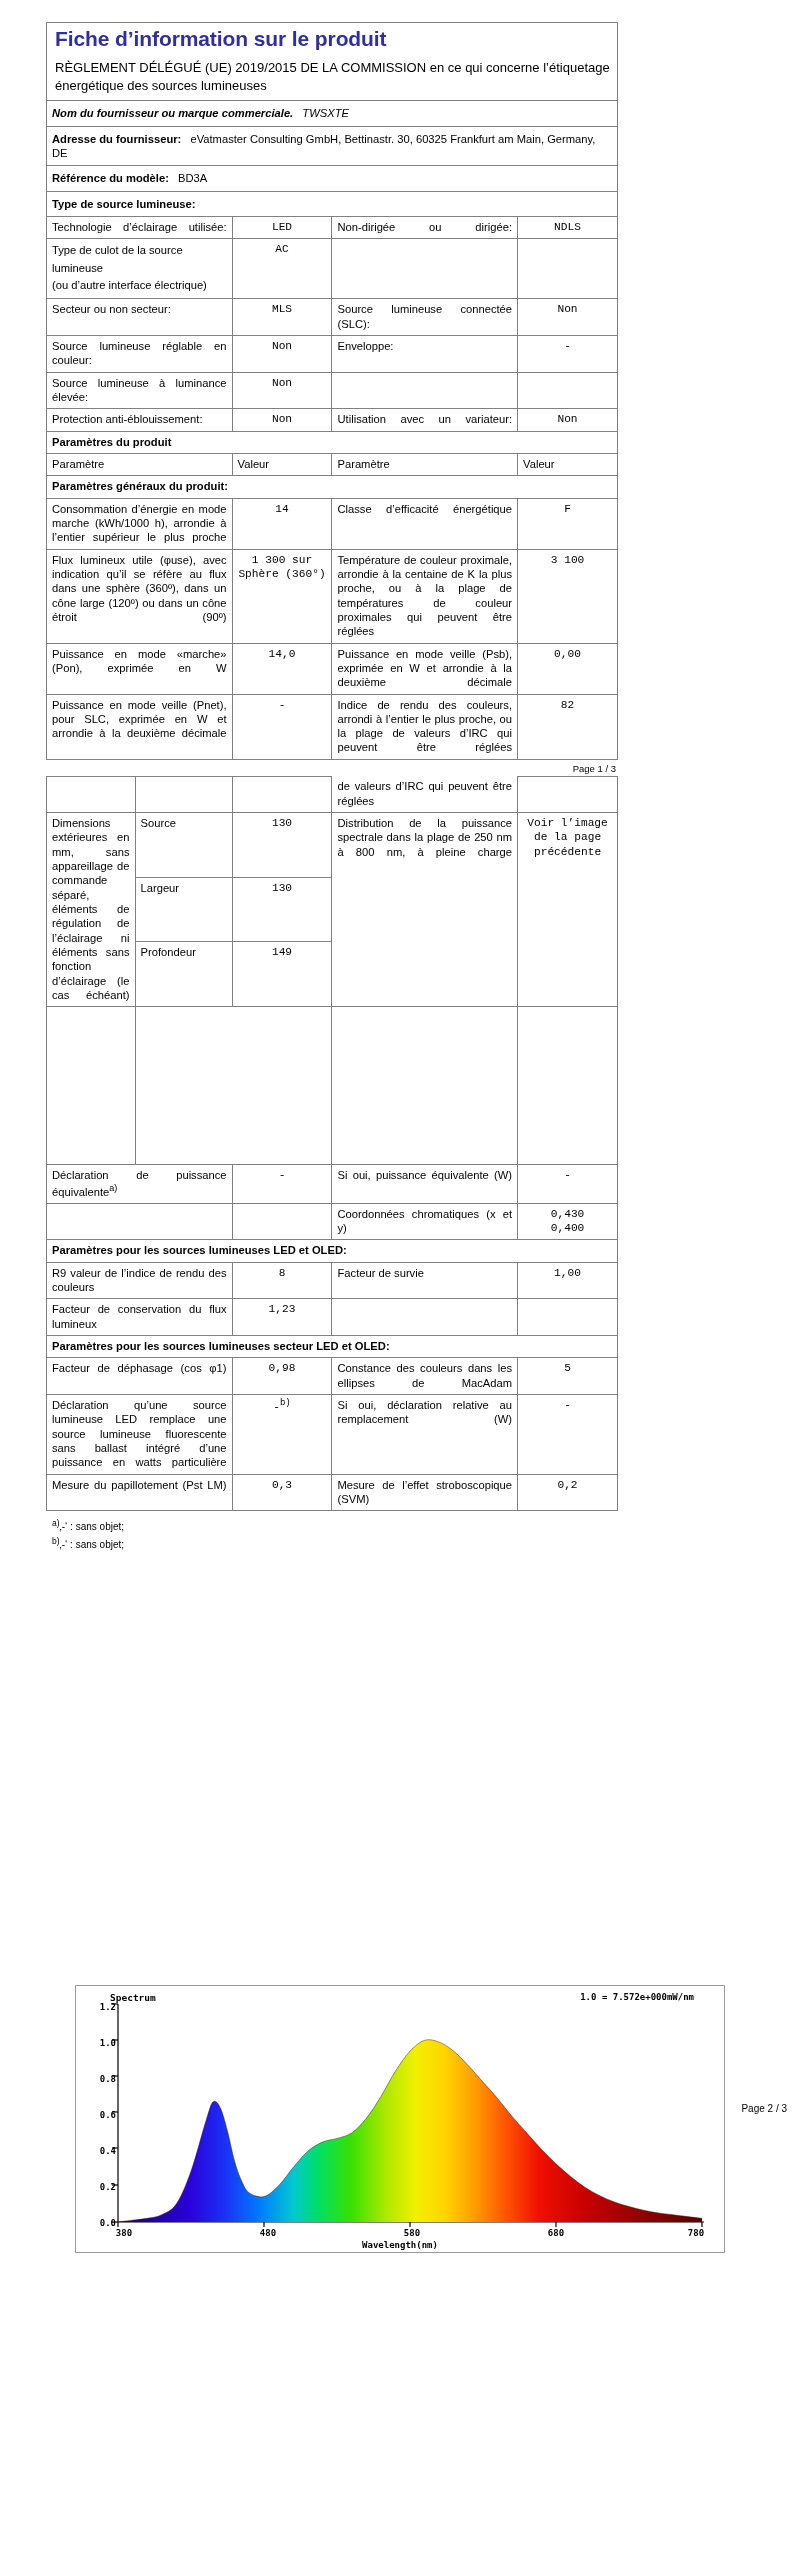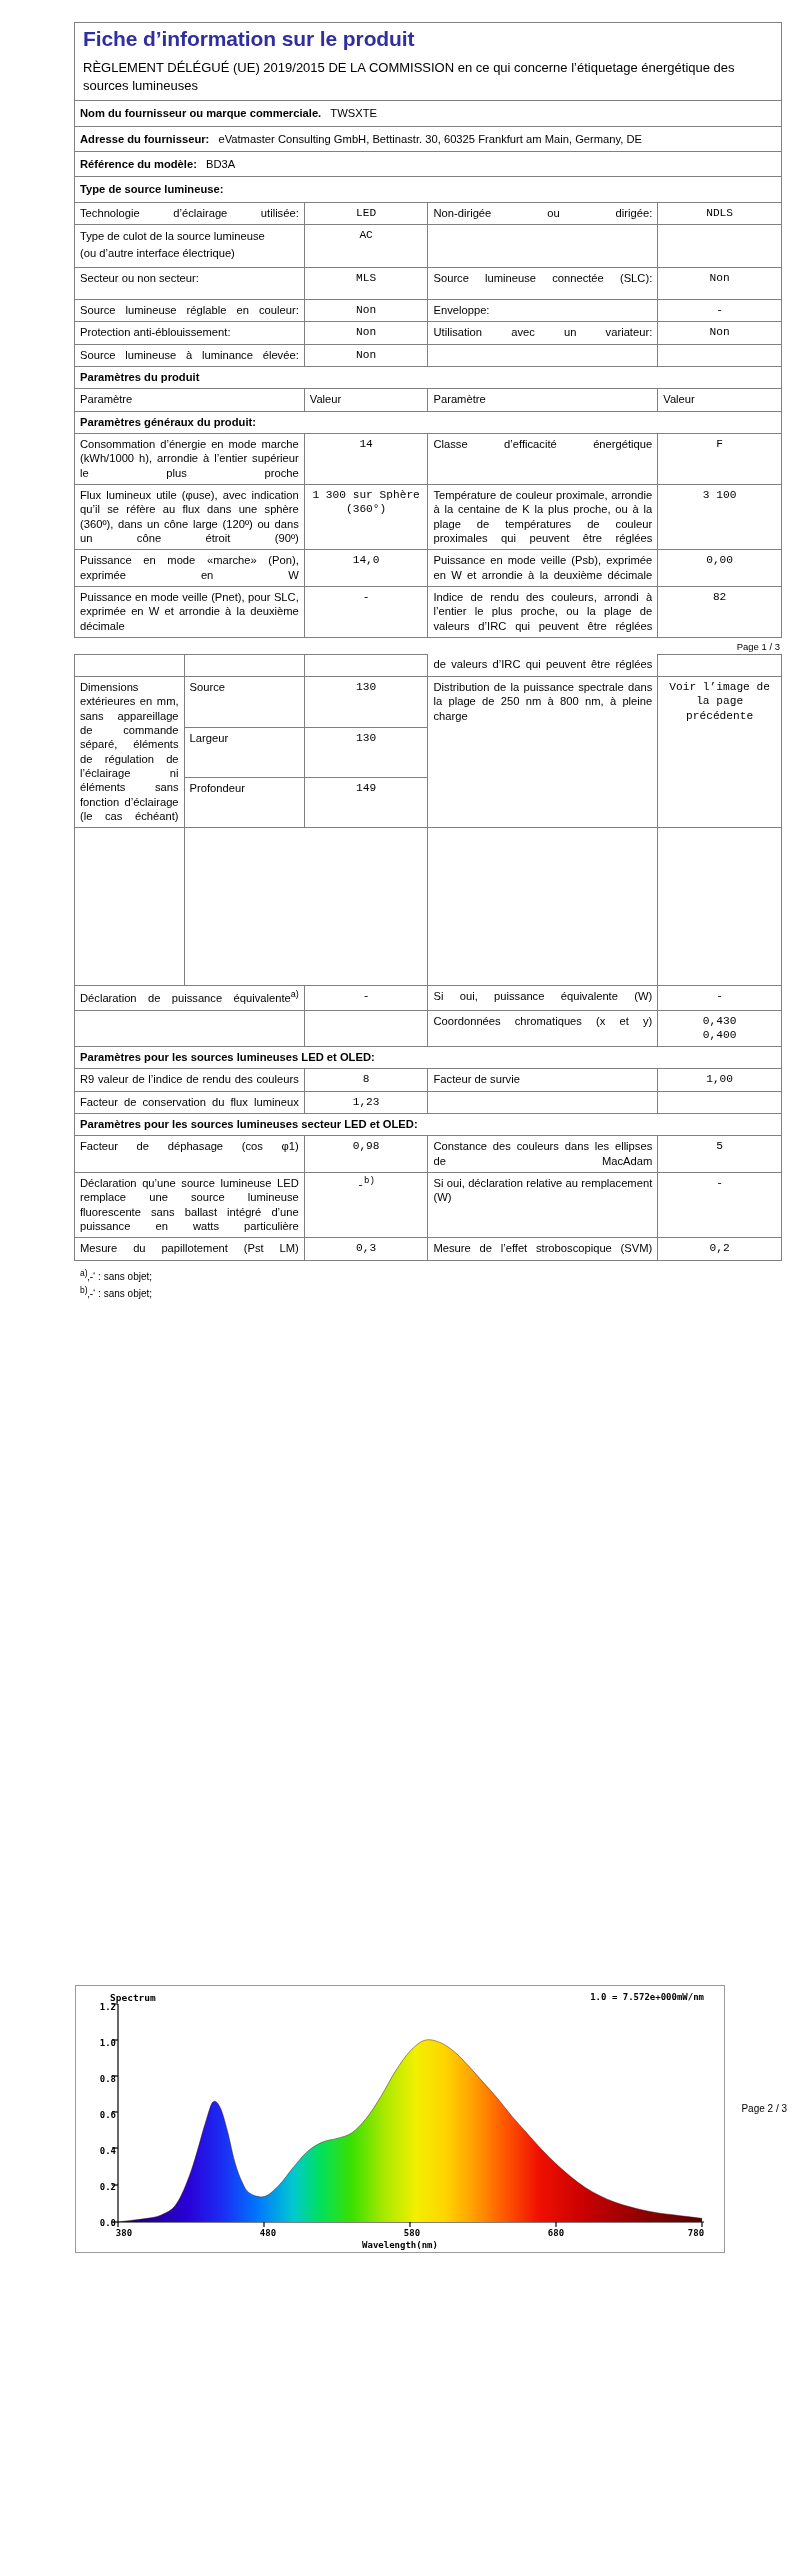--- a/index.html
+++ b/index.html
@@ -15,23 +15,22 @@
     min-height:2560px;
     position:relative;
     background:#fff;
     box-sizing:border-box;
   }
 
   
   .sheet{
     position:absolute;
     left:46px;
-    width:708px;
+    width:572px;
     box-sizing:border-box;
-    margin-left:28px;
   }
   #sheet1{top:22px;}
 
   .doc-title{
     font-size:21px;
     font-weight:bold;
     color:#2f2f9e;
     letter-spacing:-0.1px;
     padding:4px 0 8px 8px;
     line-height:1.15;
@@ -85,21 +84,21 @@
     position:relative;
     height:268px;
     box-sizing:border-box;
   }
   .chart-inner{position:absolute;inset:0;}
   .mono{font-family:"DejaVu Sans Mono","Liberation Mono",monospace;font-weight:bold;}
   .ch-title{
     position:absolute;left:34px;top:6px;font-size:9.5px;
   }
   .ch-scale{
-    position:absolute;right:20px;top:6px;font-size:9px;
+    position:absolute;right:30px;top:6px;font-size:9px;
   }
   .ch-xlabel{
     position:absolute;left:0;right:0;bottom:2px;text-align:center;font-size:9px;
   }
   .ytick{position:absolute;font-size:9px;text-align:right;width:34px;}
   .xtick{position:absolute;font-size:9px;text-align:center;width:40px;}
   svg.spec{position:absolute;left:0;top:0;}
 
   .page-float{
     position:absolute;
@@ -127,21 +126,21 @@
           <div class="doc-title">Fiche d’information sur le produit</div>
         </td>
       </tr>
       <tr>
         <td colspan="4" style="padding:0;border-top:none;">
           <div class="intro">RÈGLEMENT DÉLÉGUÉ (UE) 2019/2015 DE LA COMMISSION en ce qui concerne l’étiquetage énergétique des sources lumineuses</div>
         </td>
       </tr>
 
       <tr>
-        <td colspan="4" style="padding:5px;">
+        <td colspan="4" style="padding:5px;font-style:italic;">
           <span class="b" style="font-weight:bold;">Nom du fournisseur ou marque commerciale.</span>
           <span style="padding-left:6px;">TWSXTE</span>
         </td>
       </tr>
 
       <tr>
         <td colspan="4" style="padding:5px;">
           <span style="font-weight:bold;">Adresse du fournisseur:</span>
           <span style="padding-left:6px;">eVatmaster Consulting GmbH, Bettinastr. 30, 60325 Frankfurt am Main, Germany, DE</span>
         </td>
@@ -177,30 +176,30 @@
         <td class="just">Source lumineuse connectée (SLC):</td>
         <td class="c">Non</td>
       </tr>
       <tr>
         <td class="just">Source lumineuse réglable en couleur:</td>
         <td class="c">Non</td>
         <td>Enveloppe:</td>
         <td class="c">-</td>
       </tr>
       <tr>
+        <td class="just">Source lumineuse à luminance élevée:</td>
+        <td class="c">Non</td>
+        <td></td>
+        <td class="c"></td>
+      </tr>
+      <tr>
         <td>Protection anti-éblouissement:</td>
         <td class="c">Non</td>
         <td class="just">Utilisation avec un variateur:</td>
         <td class="c">Non</td>
-      </tr>
-      <tr>
-        <td class="just">Source lumineuse à luminance élevée:</td>
-        <td class="c">Non</td>
-        <td></td>
-        <td class="c"></td>
       </tr>
 
       <tr>
         <td colspan="4" class="hdr-band">Paramètres du produit</td>
       </tr>
       <tr>
         <td>Paramètre</td>
         <td>Valeur</td>
         <td>Paramètre</td>
         <td>Valeur</td>

